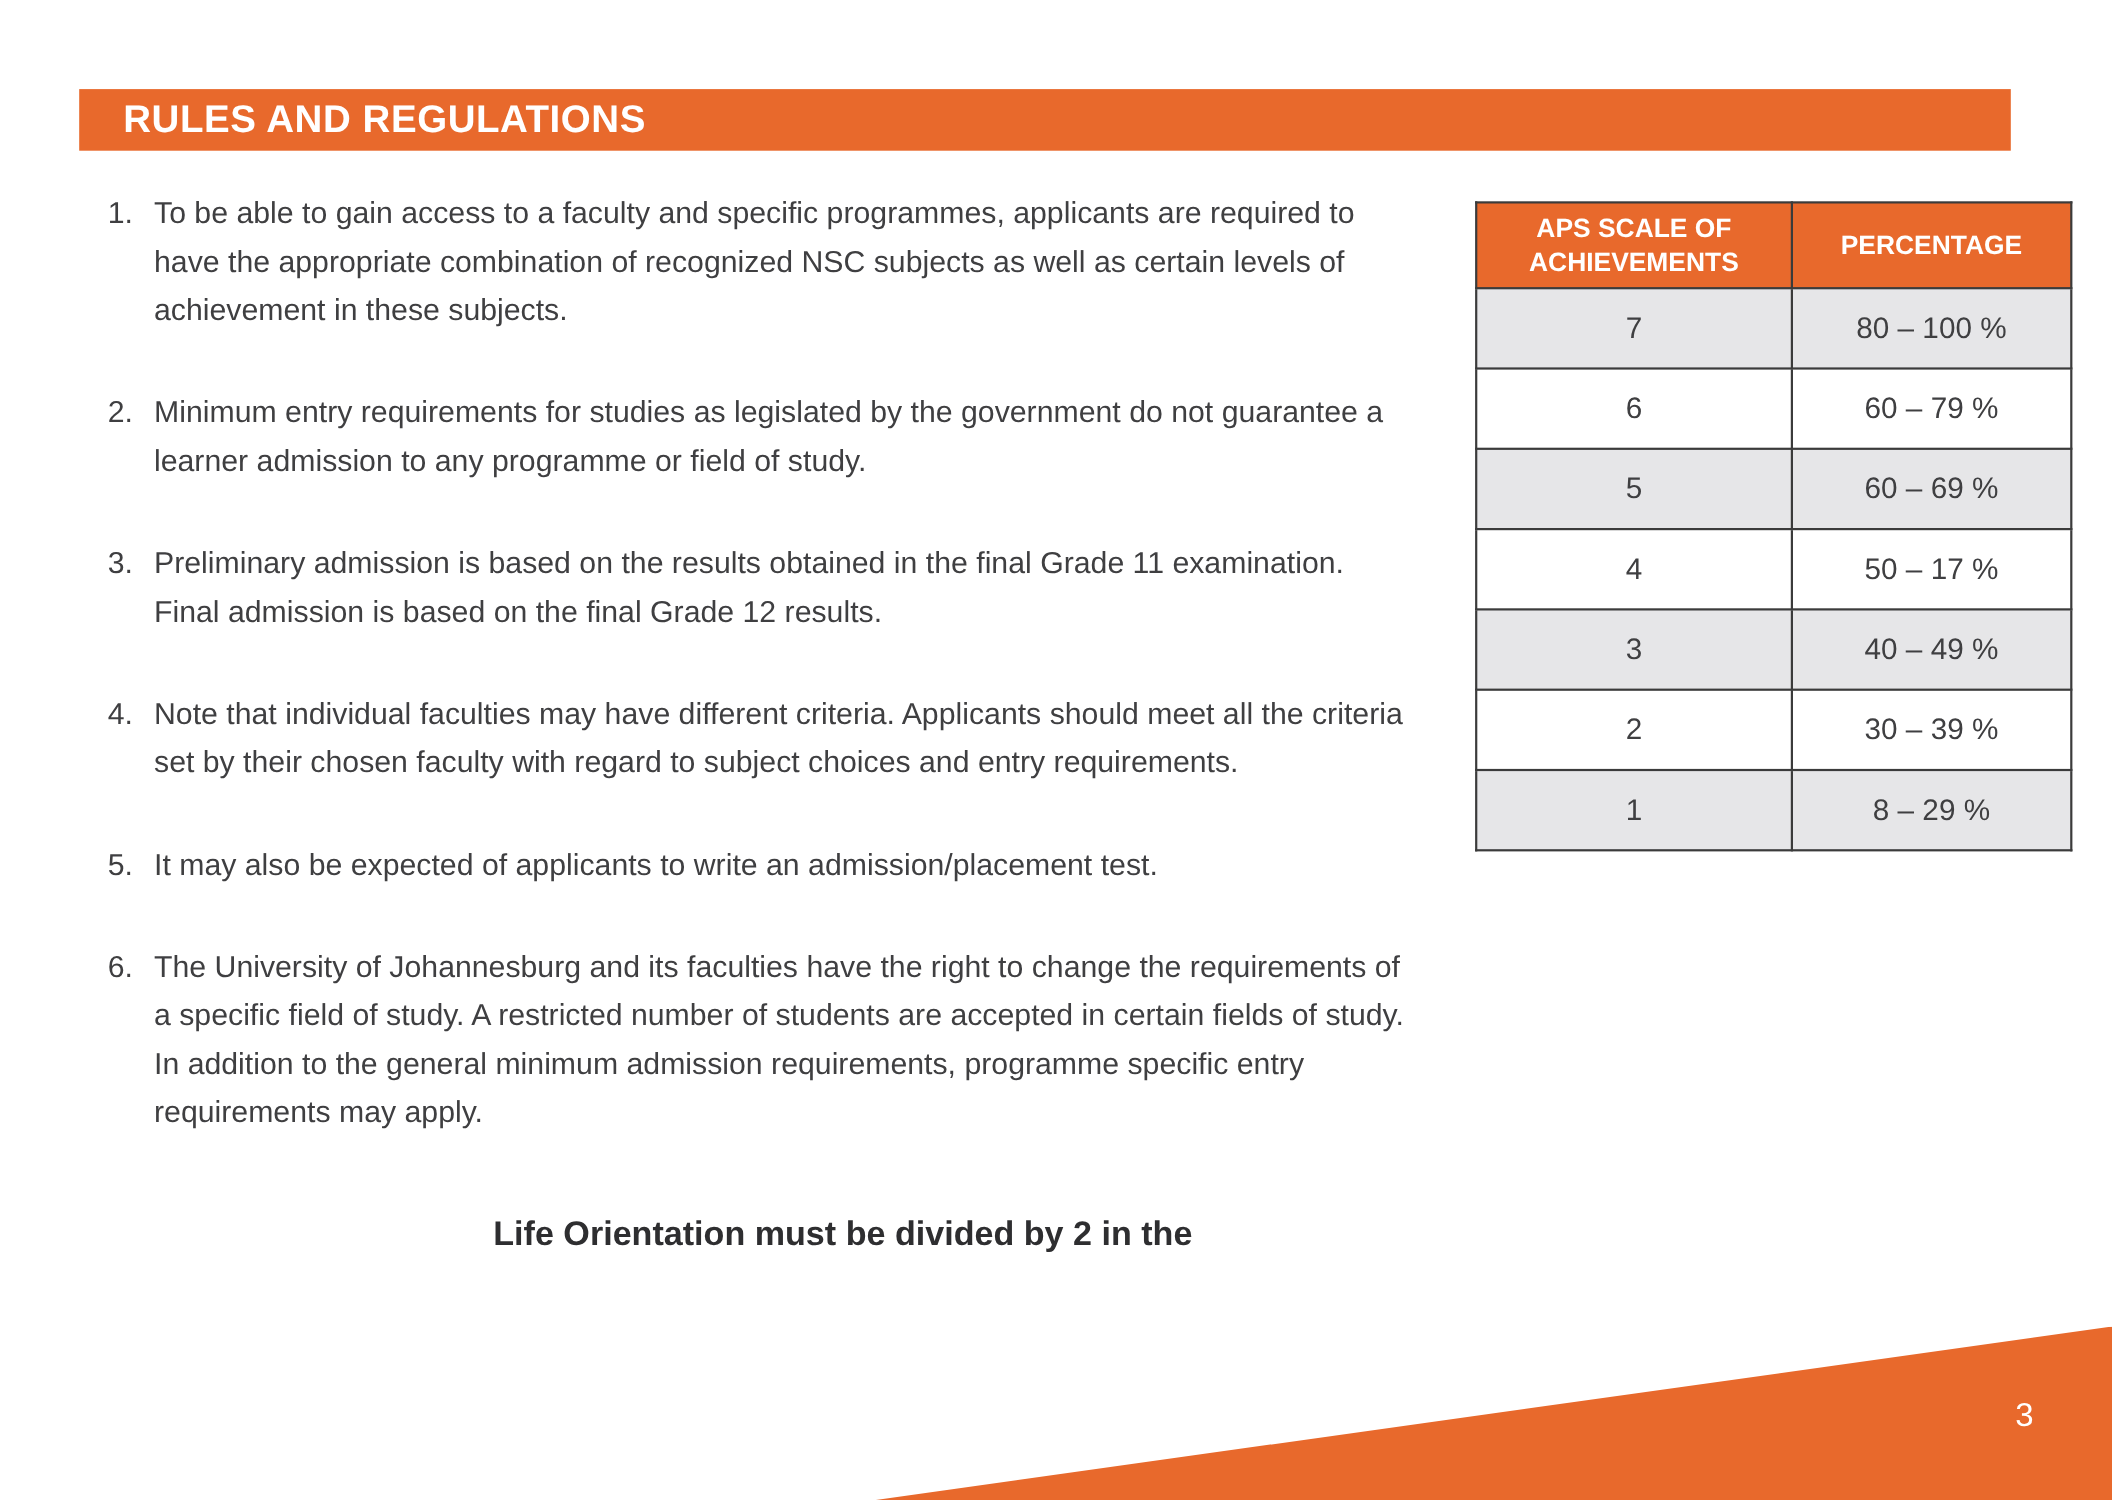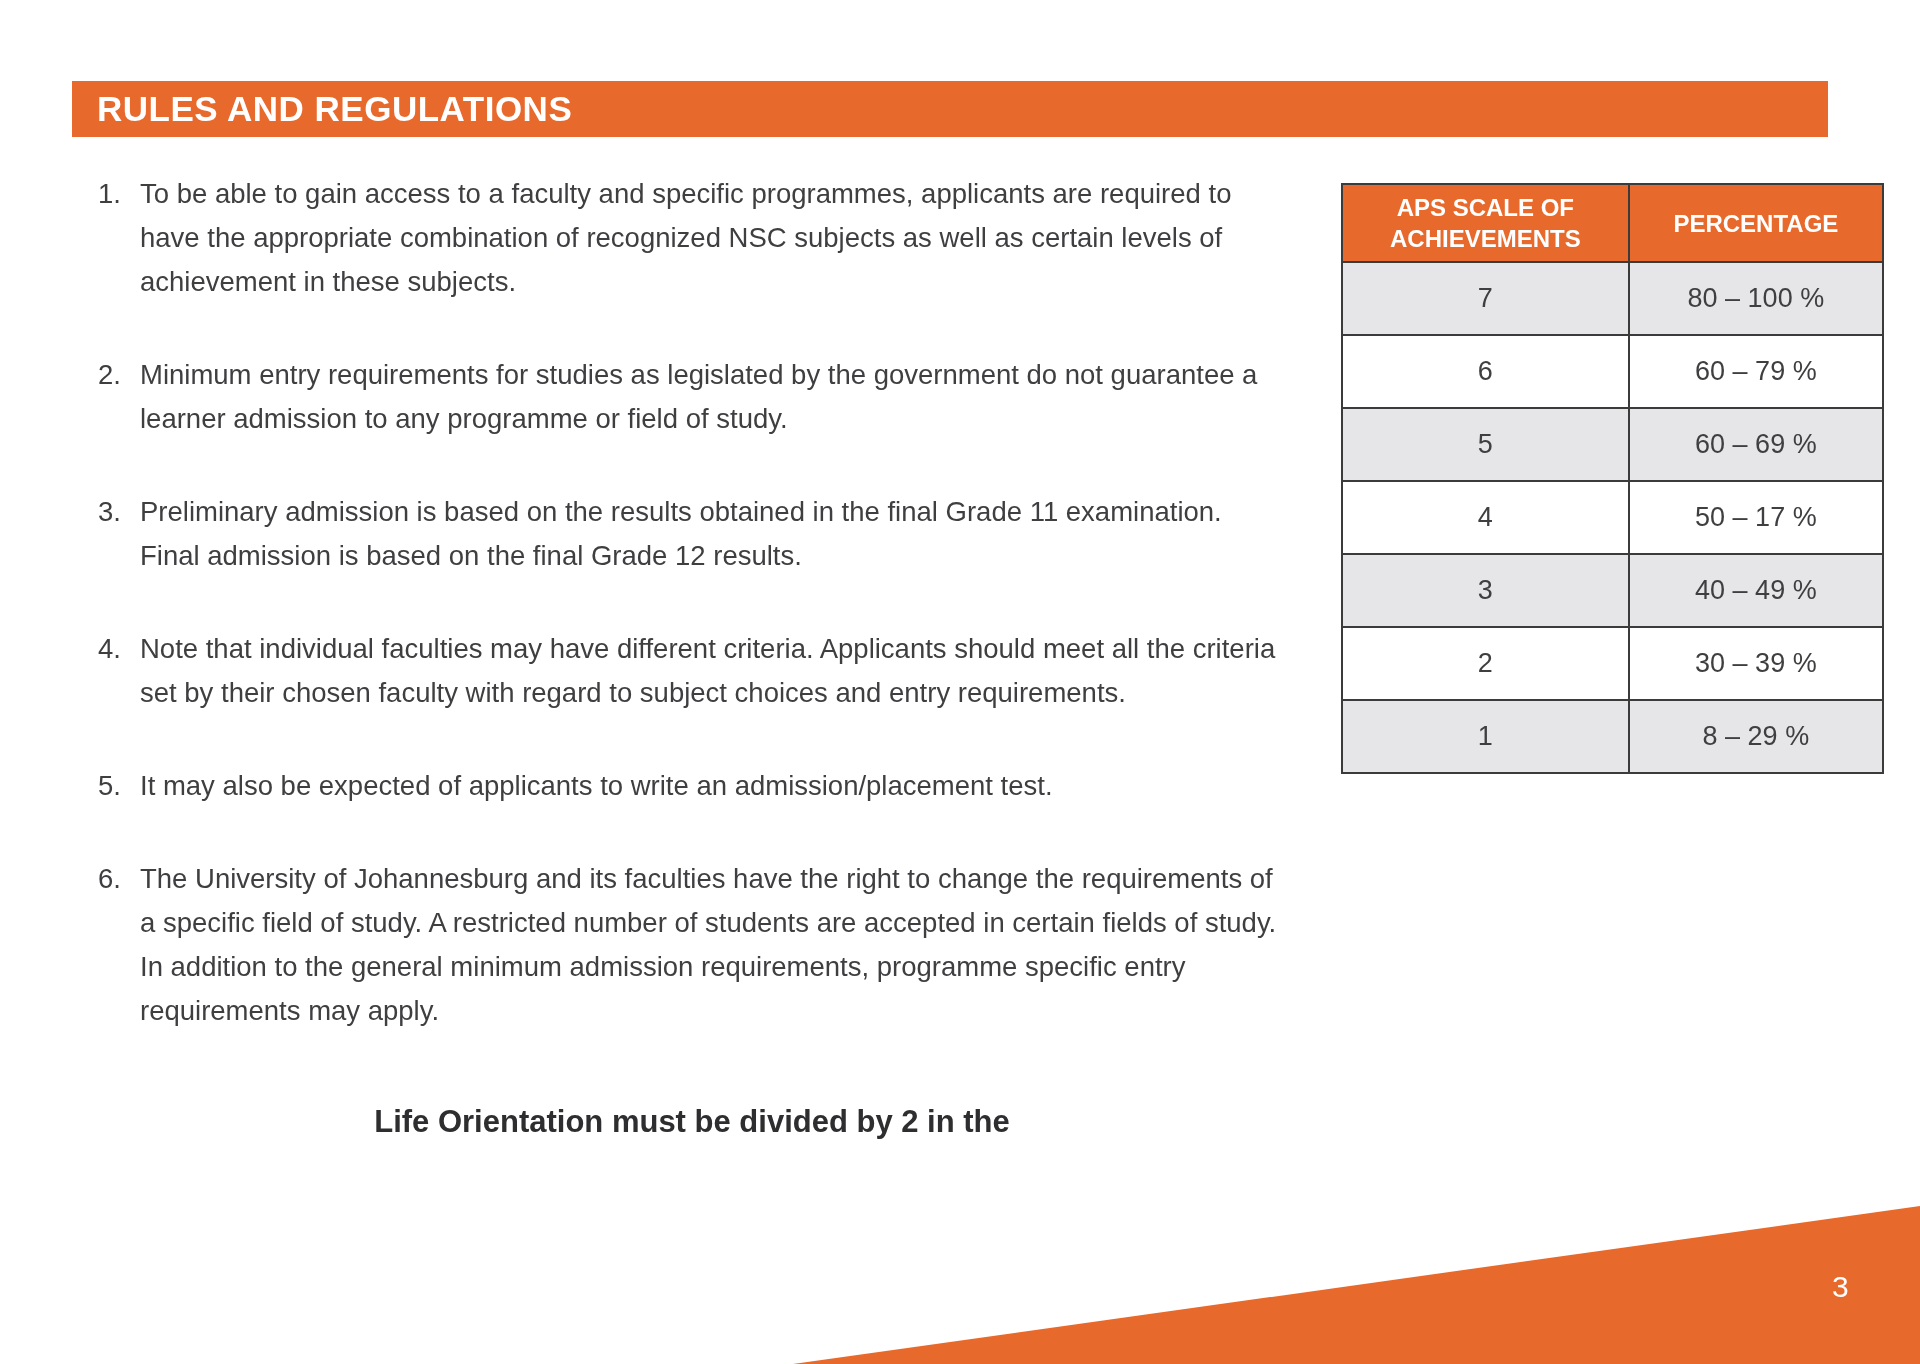--- a/index.html
+++ b/index.html
@@ -16,35 +16,35 @@
     background:var(--white);
     overflow:hidden;
     font-family:"Liberation Sans", sans-serif;
     color:var(--text);
   }
   .title-bar{
     position:absolute;left:72px;top:81px;
     width:1756px;height:56px;
     background:var(--orange);
     display:flex;align-items:center;
-    box-sizing:border-box;padding-left:25px;
+    box-sizing:border-box;padding-left:40px;
   }
   .title-bar .title-text{
     color:#fff;font-weight:bold;font-size:35px;letter-spacing:0.5px;
   }
   .rules{
     position:absolute;left:98px;top:172px;width:1190px;
     font-size:27.5px;line-height:44px;
   }
   .rule-item{display:flex;margin-bottom:49px;}
   .rule-number{width:42px;flex-shrink:0;}
   .rule-text{width:1140px;}
   .note{
     position:absolute;left:300px;top:1098px;width:784px;
-    text-align:center;font-weight:bold;font-size:31px;line-height:47px;
+    text-align:right;font-weight:bold;font-size:31px;line-height:47px;
     color:#2E2E30;
   }
   .aps-table{
     position:absolute;left:1341px;top:183px;width:543px;
     border-collapse:collapse;table-layout:fixed;
   }
   .aps-table th,.aps-table td{
     border:2px solid var(--table_border);
     text-align:center;vertical-align:middle;
     box-sizing:border-box;

